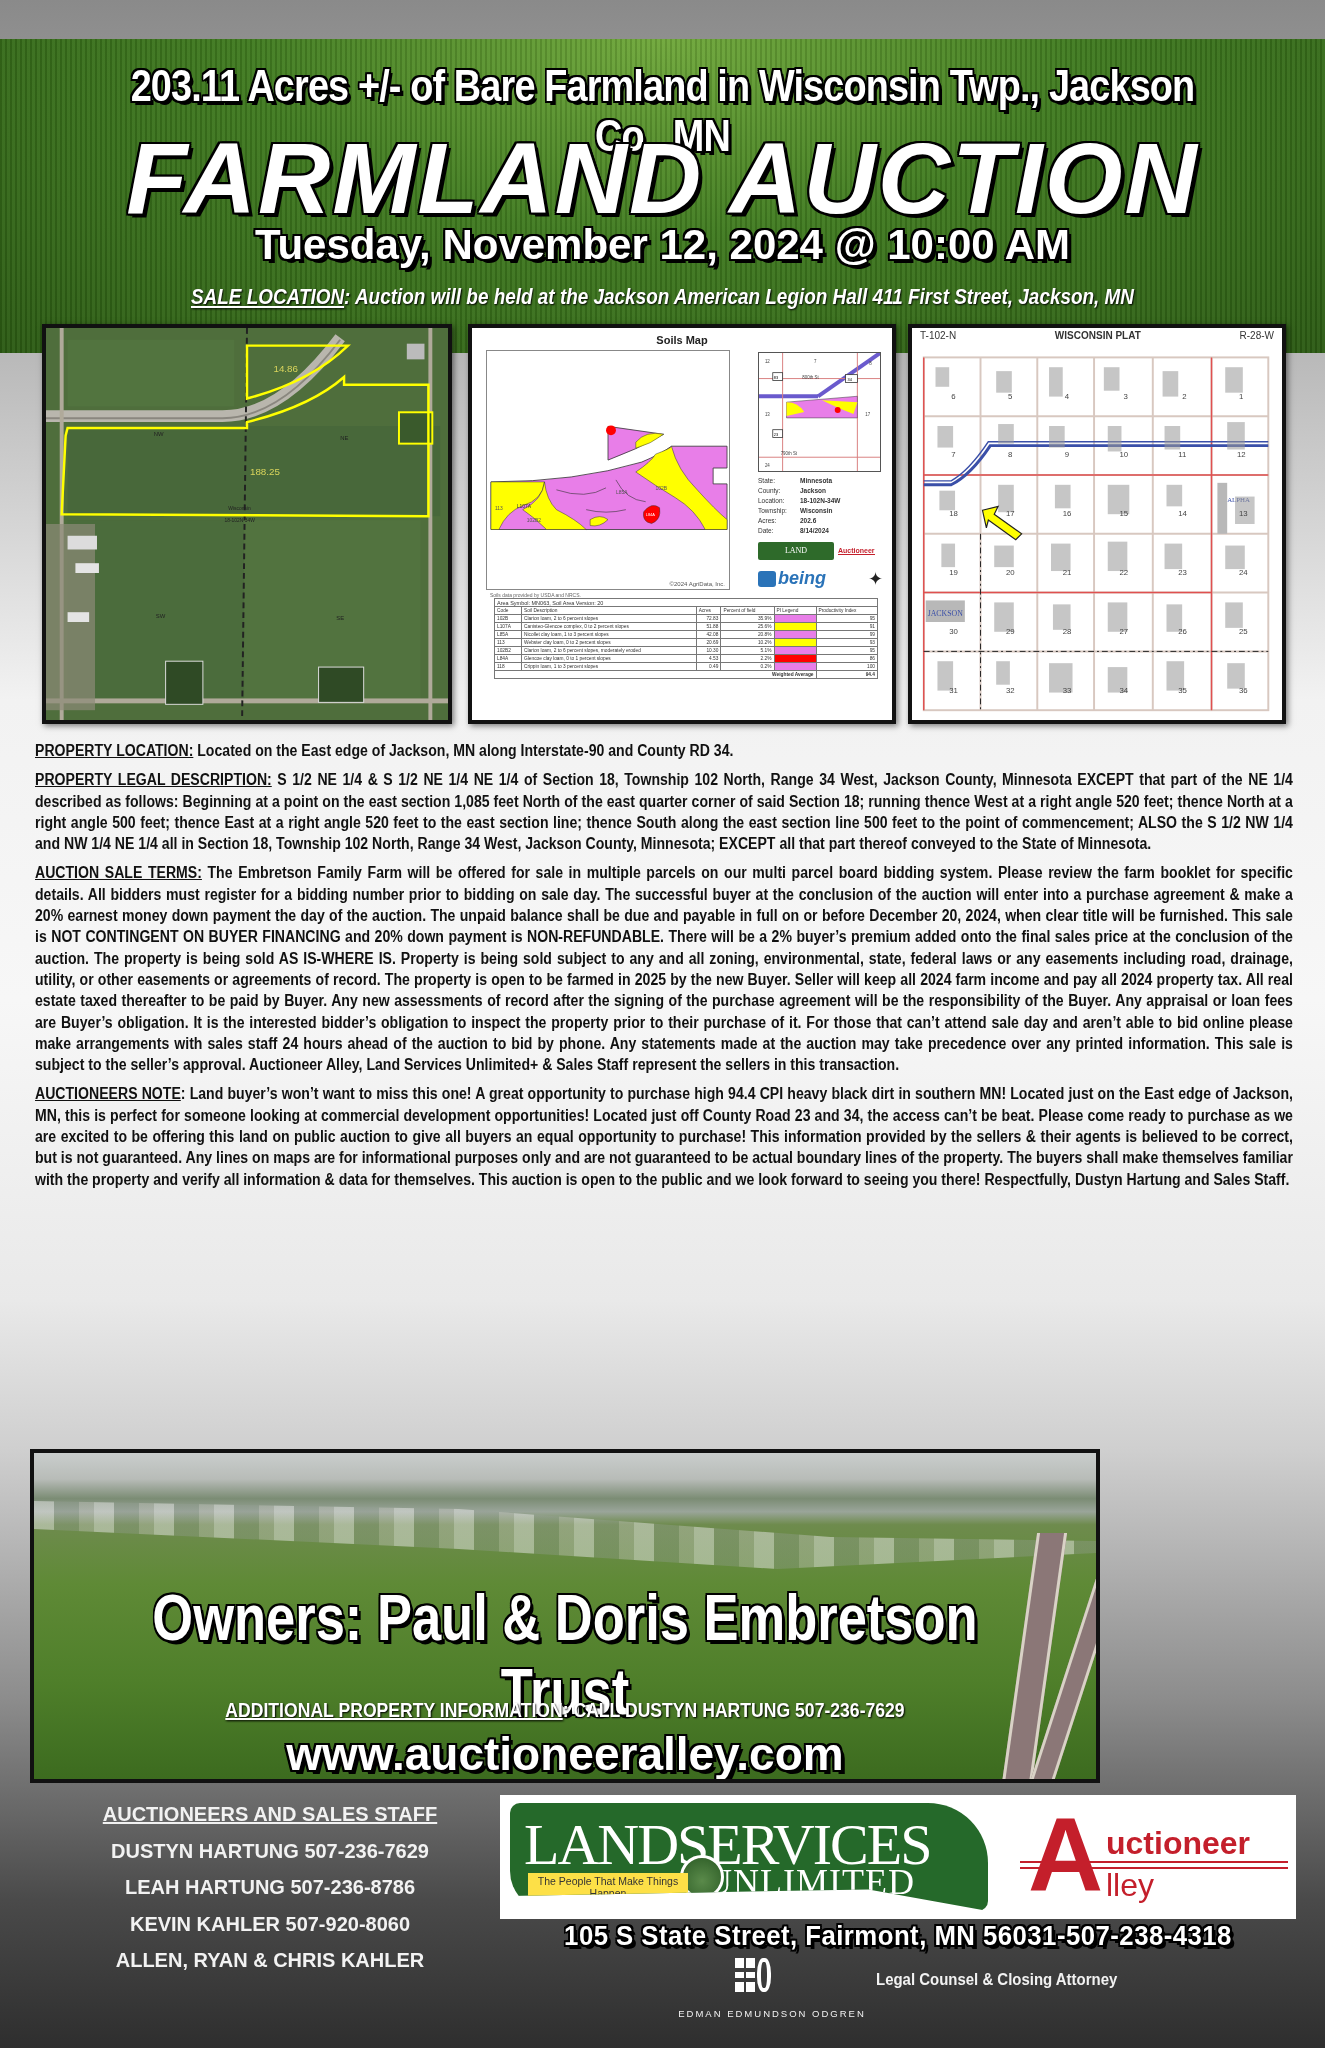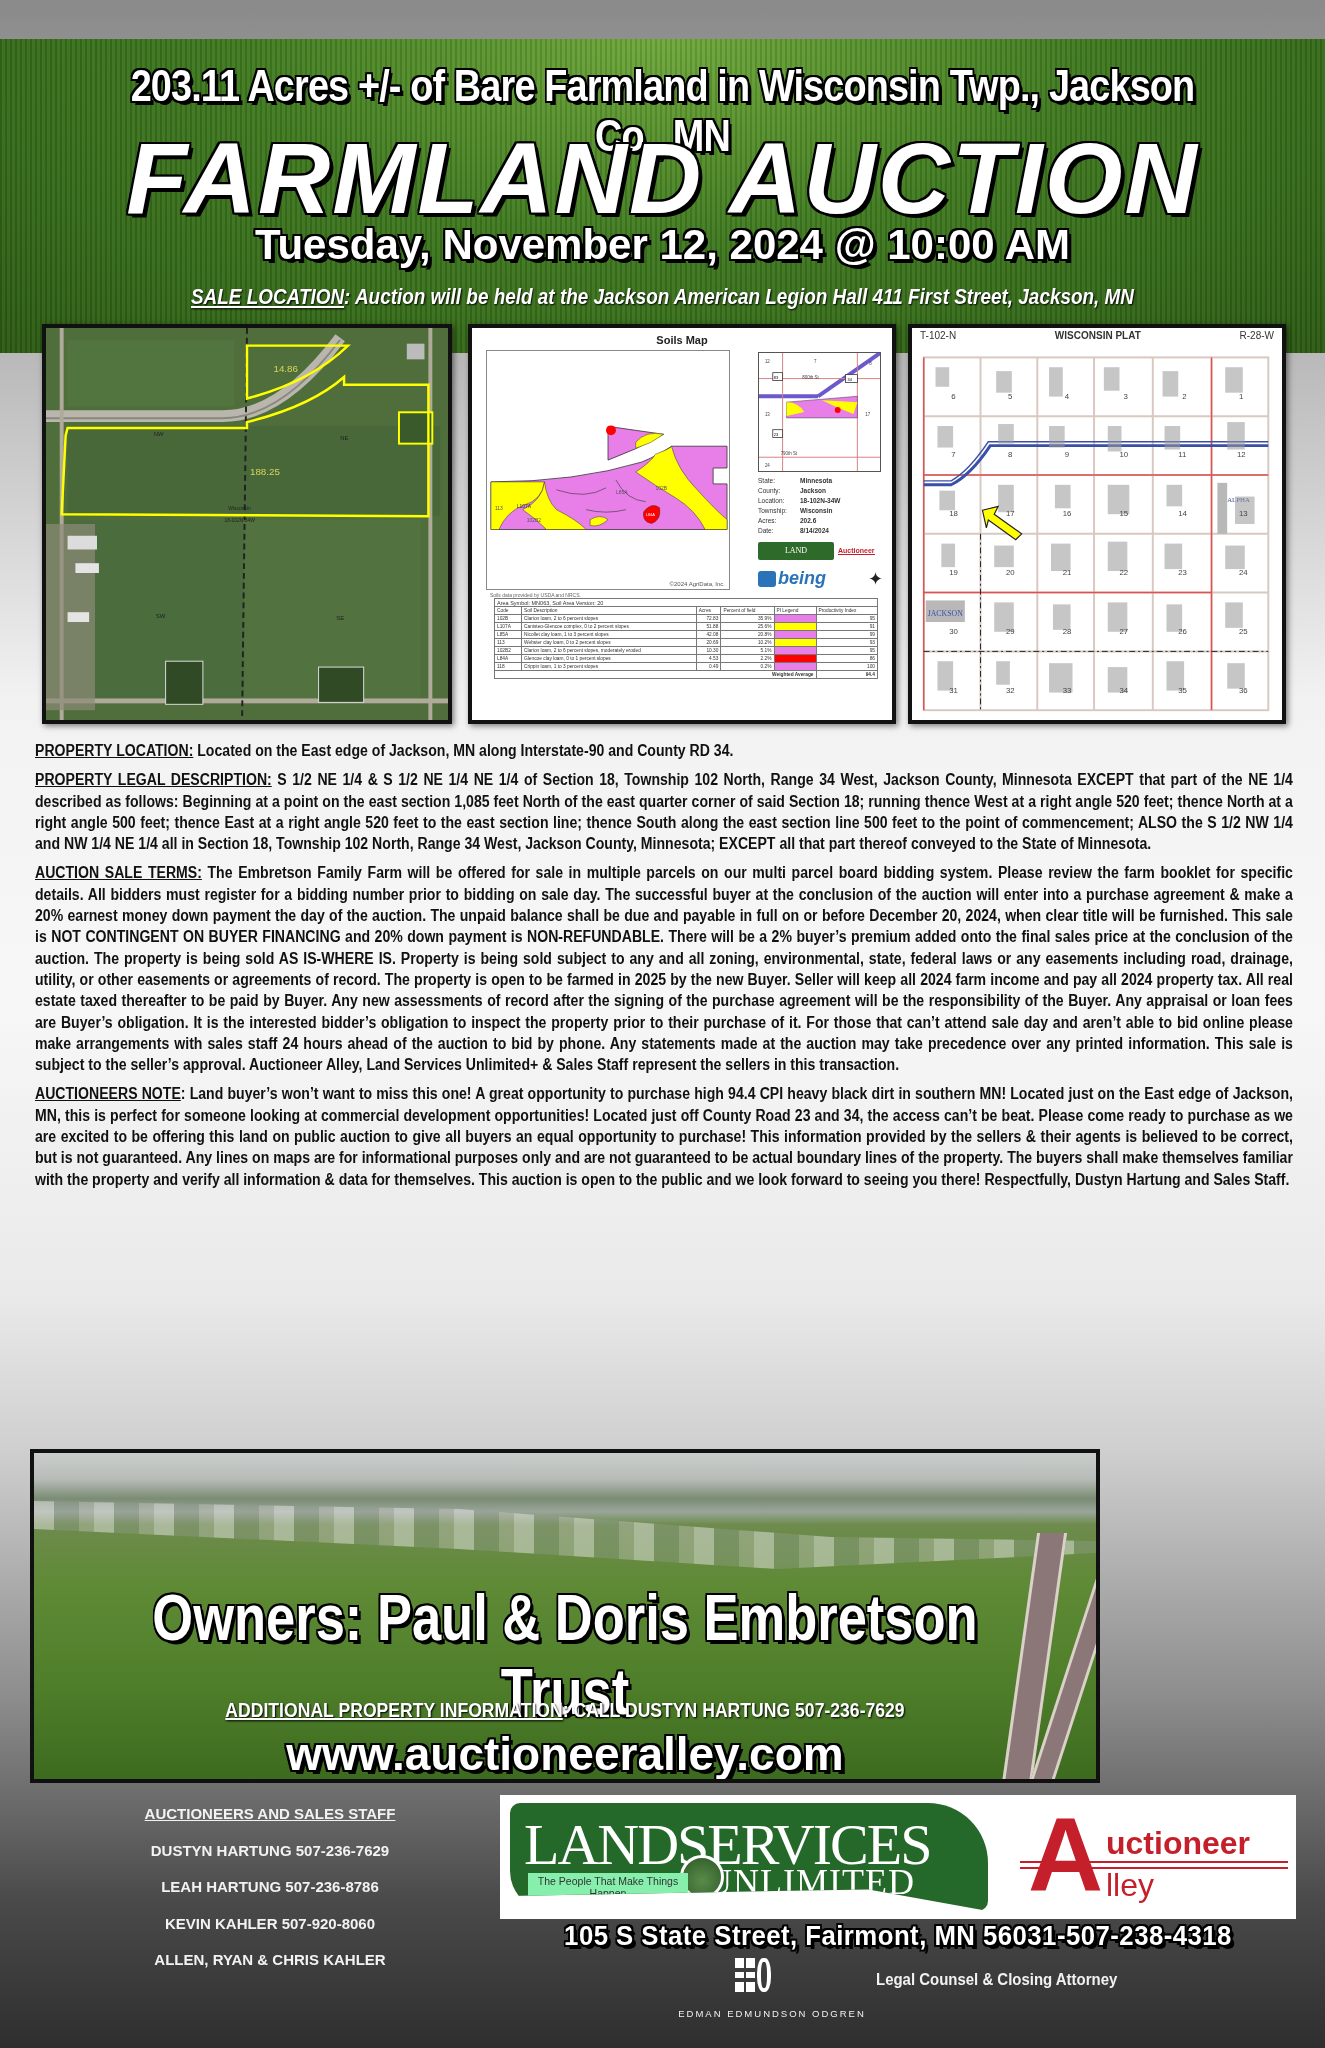--- a/index.html
+++ b/index.html
@@ -128,41 +128,41 @@
   }
   .addl .lbl { text-decoration: underline; }
   .website {
     position: absolute; left: 0; right: 0; top: 274px; text-align: center;
     font-size: 46px; font-weight: bold;
   }
 
   
   .staff {
     position: absolute; left: 60px; top: 1796px; width: 420px; text-align: center;
-    color: #f2f2f2; font-weight: bold; font-size: 15px; line-height: 36.5px;
+    color: #f2f2f2; font-weight: bold; font-size: 20px; line-height: 36.5px;
   }
   .staff .staff-title { text-decoration: underline; }
   .logo-box {
     position: absolute; left: 500px; top: 1795px; width: 796px; height: 124px; background: #fff;
   }
   .lsu {
     position: absolute; left: 10px; top: 8px; width: 478px; height: 108px;
     background: #25692a; border-radius: 10px 60px 10px 40px;
     clip-path: polygon(0 0, 97% 0, 100% 6%, 100% 100%, 75% 80%, 0 86%);
   }
   .lsu-land {
     position: absolute; left: 14px; top: 8px; font-family: "Liberation Serif", serif;
     font-size: 58px; color: #fff; letter-spacing: -2px;
   }
   .lsu-unl {
     position: absolute; left: 196px; top: 58px; font-family: "Liberation Serif", serif;
     font-size: 36px; color: #fff; letter-spacing: 1px;
   }
   .lsu-tag {
-    position: absolute; left: 18px; top: 70px; width: 160px; background: #86efac;
+    position: absolute; left: 18px; top: 70px; width: 160px; background: #fde047;
     font-size: 10.5px; color: #333; line-height: 12px; text-align: center; padding: 2px;
   }
   .lsu-seal {
     position: absolute; left: 170px; top: 52px; width: 44px; height: 44px; border-radius: 50%;
     border: 3px solid #fff; background: radial-gradient(circle at 50% 60%, #5a8a4a, #2a5a24);
   }
   .aa { position: absolute; left: 520px; top: 10px; width: 270px; height: 106px; }
   .aa-A { position: absolute; left: 8px; top: -10px; font-size: 104px; color: #c41f2b; font-weight: bold; }
   .aa-uct { position: absolute; left: 86px; top: 20px; font-size: 32px; color: #c41f2b; font-weight: bold; }
   .aa-lley { position: absolute; left: 86px; top: 62px; font-size: 32px; color: #c41f2b; font-weight: normal; }

